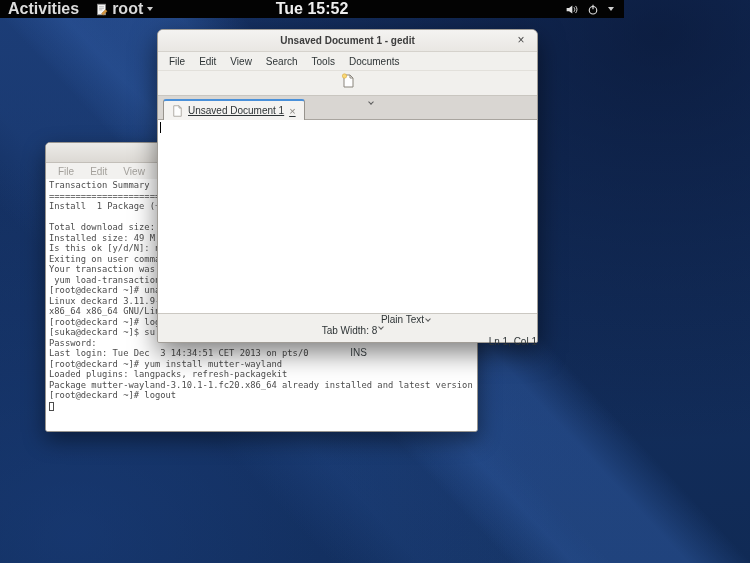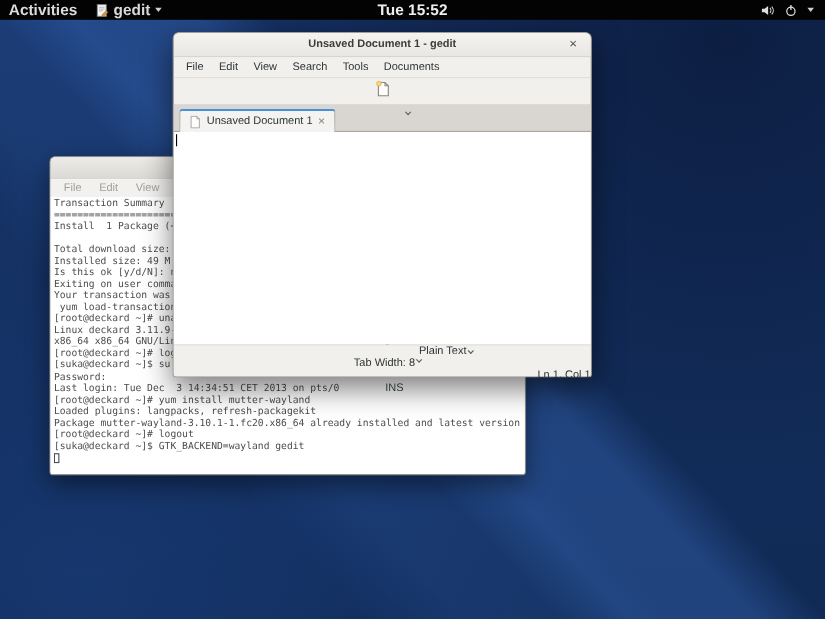--- a/index.html
+++ b/index.html
@@ -12,23 +12,23 @@
     background:
       linear-gradient(47deg, rgba(60,110,190,0) 40%, rgba(58,108,190,0.38) 45%, rgba(58,108,190,0.38) 54%, rgba(60,110,190,0) 59%),
       linear-gradient(47deg, rgba(40,85,160,0) 26%, rgba(45,92,168,0.22) 33%, rgba(45,92,168,0.22) 41%, rgba(40,85,160,0) 48%),
       radial-gradient(ellipse at 88% 6%, rgba(4,12,34,0.55), rgba(4,12,34,0) 55%),
       radial-gradient(ellipse at 10% 95%, rgba(30,70,140,0.45), rgba(30,70,140,0) 50%),
       linear-gradient(180deg, #173469 0%, #132e5d 55%, #102a55 100%);
   }
 
   
   #topbar {
-    position:absolute; left:0; top:0; width:750px; height:18px;
+    position:absolute; left:0; top:0; width:624px; height:18px;
     background:#030303; color:#d9d9d9; display:flex; align-items:center;
-    font-size:14px; z-index:50;
+    font-size:16px; z-index:50;
   }
   .tb-item { display:flex; align-items:center; height:18px; padding:0 8px; cursor:default; }
   #tb-activities { font-weight:700; color:#dcdcdc; }
   #tb-appmenu { gap:4px; font-weight:700; }
   #tb-clock { position:absolute; left:50%; transform:translateX(-50%); font-weight:700; color:#eee; }
   #tb-right { margin-left:auto; display:flex; align-items:center; gap:9px; padding-right:10px; }
   .tb-caret { width:0; height:0; border-left:3px solid transparent; border-right:3px solid transparent; border-top:4px solid #cfcfcf; display:inline-block; }
 
   
   .window { position:absolute; display:flex; flex-direction:column; }
@@ -85,21 +85,21 @@
   .chev { display:inline-block; width:4px; height:4px; border-right:1px solid #5c5c5c; border-bottom:1px solid #5c5c5c; transform:rotate(45deg); margin:0 2px 2px 2px; }
 
   #gedit .tabbar {
     height:24px; background:#d9d6d2; border-bottom:1px solid #a9a59f;
     display:flex; align-items:flex-end; padding-left:5px;
   }
   .tab {
     display:flex; align-items:center; gap:5px; height:21px; padding:0 8px;
     background:#f4f3f1; border:1px solid #97938d; border-bottom:none;
     border-top:2px solid #4a90d9; border-radius:3px 3px 0 0;
-    font-size:10px; color:#2e3436; margin-bottom:-1px;
+    font-size:10px; color:#2e3436; margin-bottom:-1px;text-decoration:underline;
   }
   .tab-close { color:#8a8781; font-size:11px; line-height:10px; }
 
   #gedit .textarea { flex:1; background:#ffffff; position:relative; }
   .text-caret { position:absolute; left:2px; top:2px; width:1px; height:11px; background:#000; }
 
   #gedit .statusbar {
     height:29px; display:flex; align-items:center; font-size:10px; color:#2e3436;
     border-top:1px solid #cBC8c2; border-top:1px solid #cbc8c2; background:#f1f0ed;
     border-radius:0 0 2px 2px;
@@ -120,21 +120,21 @@
 <div id="topbar">
   <div class="tb-item" id="tb-activities">Activities</div>
   <div class="tb-item" id="tb-appmenu">
     <span>
       <svg width="13" height="13" viewBox="0 0 16 16">
         <rect x="3" y="1.5" width="10" height="13" fill="#f5f5f5" stroke="#888" stroke-width="1"></rect>
         <path d="M5 4.5h6M5 6.5h6M5 8.5h4" stroke="#aaa" stroke-width="0.9" fill="none"></path>
         <path d="M8 13l5-5 2 2-5 5z" fill="#d4953f" stroke="#8a5d20" stroke-width="0.5"></path>
       </svg>
     </span>
-    <span>gedit</span>
+    <span>root</span>
     <span class="tb-caret"></span>
   </div>
   <div id="tb-clock">Tue 15:52</div>
   <div id="tb-right">
     <span>
       <svg width="13" height="13" viewBox="0 0 16 16">
         <path d="M2 6v4h3l4 3V3L5 6z" fill="#dedede"></path>
         <path d="M11 5.2c1.4 1.5 1.4 4.1 0 5.6M13 3.6c2.3 2.5 2.3 6.3 0 8.8" stroke="#dedede" fill="none" stroke-width="1.2"></path>
       </svg>
     </span>
@@ -172,21 +172,20 @@
         <div>Linux deckard 3.11.9-</div>
         <div>x86_64 x86_64 GNU/Lin</div>
         <div>[root@deckard ~]# log</div>
         <div>[suka@deckard ~]$ su</div>
         <div>Password:</div>
         <div>Last login: Tue Dec  3 14:34:51 CET 2013 on pts/0</div>
         <div>[root@deckard ~]# yum install mutter-wayland</div>
         <div>Loaded plugins: langpacks, refresh-packagekit</div>
         <div>Package mutter-wayland-3.10.1-1.fc20.x86_64 already installed and latest version</div>
         <div>[root@deckard ~]# logout</div>
-        <div>[suka@deckard ~]$ GTK_BACKEND=wayland gedit</div>
       </div>
     <div class="term-cursor-row"><span class="term-cursor"></span></div>
   </div>
 </div>
 
 <div class="window" id="gedit">
   <div class="titlebar">
     <span class="title">Unsaved Document 1 - gedit</span>
     <span class="close-btn">×</span>
   </div>

